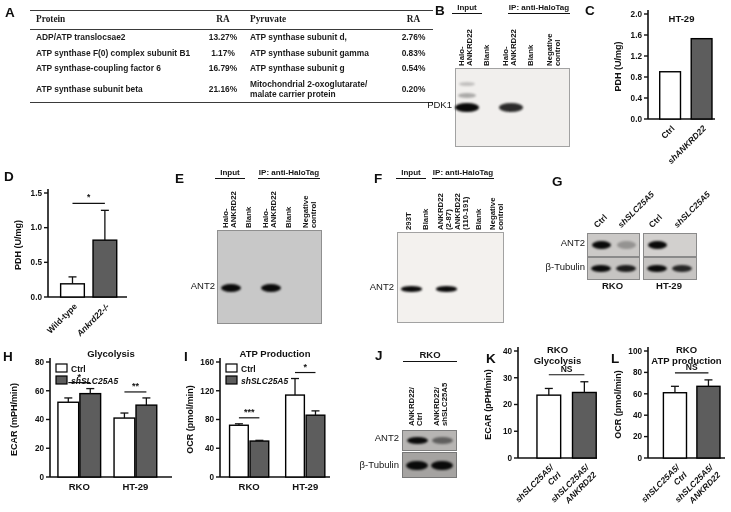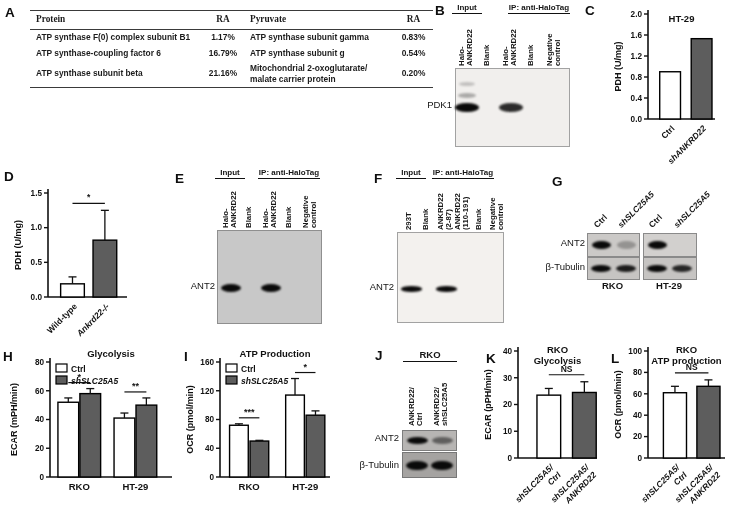--- a/index.html
+++ b/index.html
@@ -47,20 +47,26 @@
       </colgroup>
       <thead>
         <tr>
           <th>Protein</th>
           <th class="ra">RA</th>
           <th>Pyruvate</th>
           <th class="ra">RA</th>
         </tr>
       </thead>
       <tbody>
+        <tr>
+          <td>ADP/ATP translocsae2</td>
+          <td class="ra">13.27%</td>
+          <td>ATP synthase subunit d,</td>
+          <td class="ra">2.76%</td>
+        </tr>
         <tr>
           <td>ATP synthase F(0) complex subunit B1</td>
           <td class="ra">1.17%</td>
           <td>ATP synthase subunit gamma</td>
           <td class="ra">0.83%</td>
         </tr>
         <tr>
           <td>ATP synthase-coupling factor 6</td>
           <td class="ra">16.79%</td>
           <td>ATP synthase subunit g</td>

